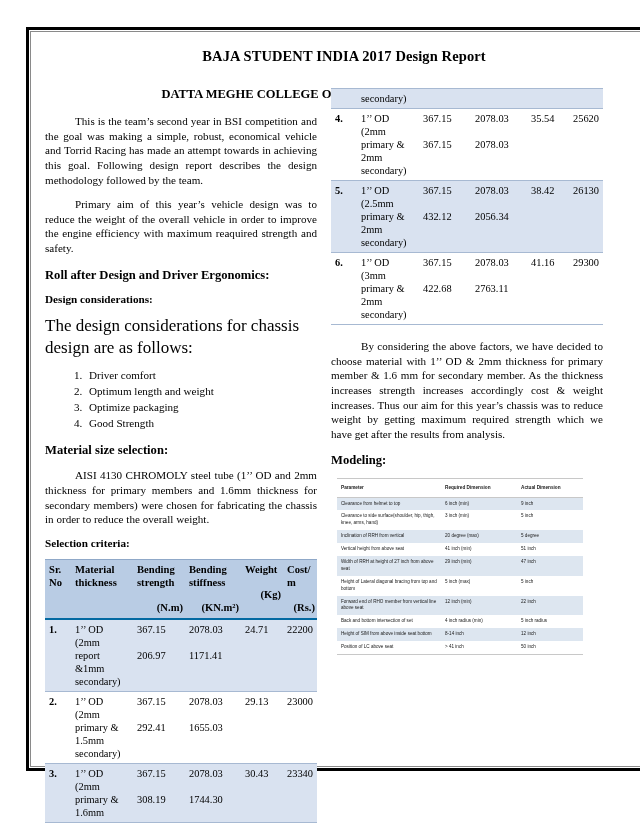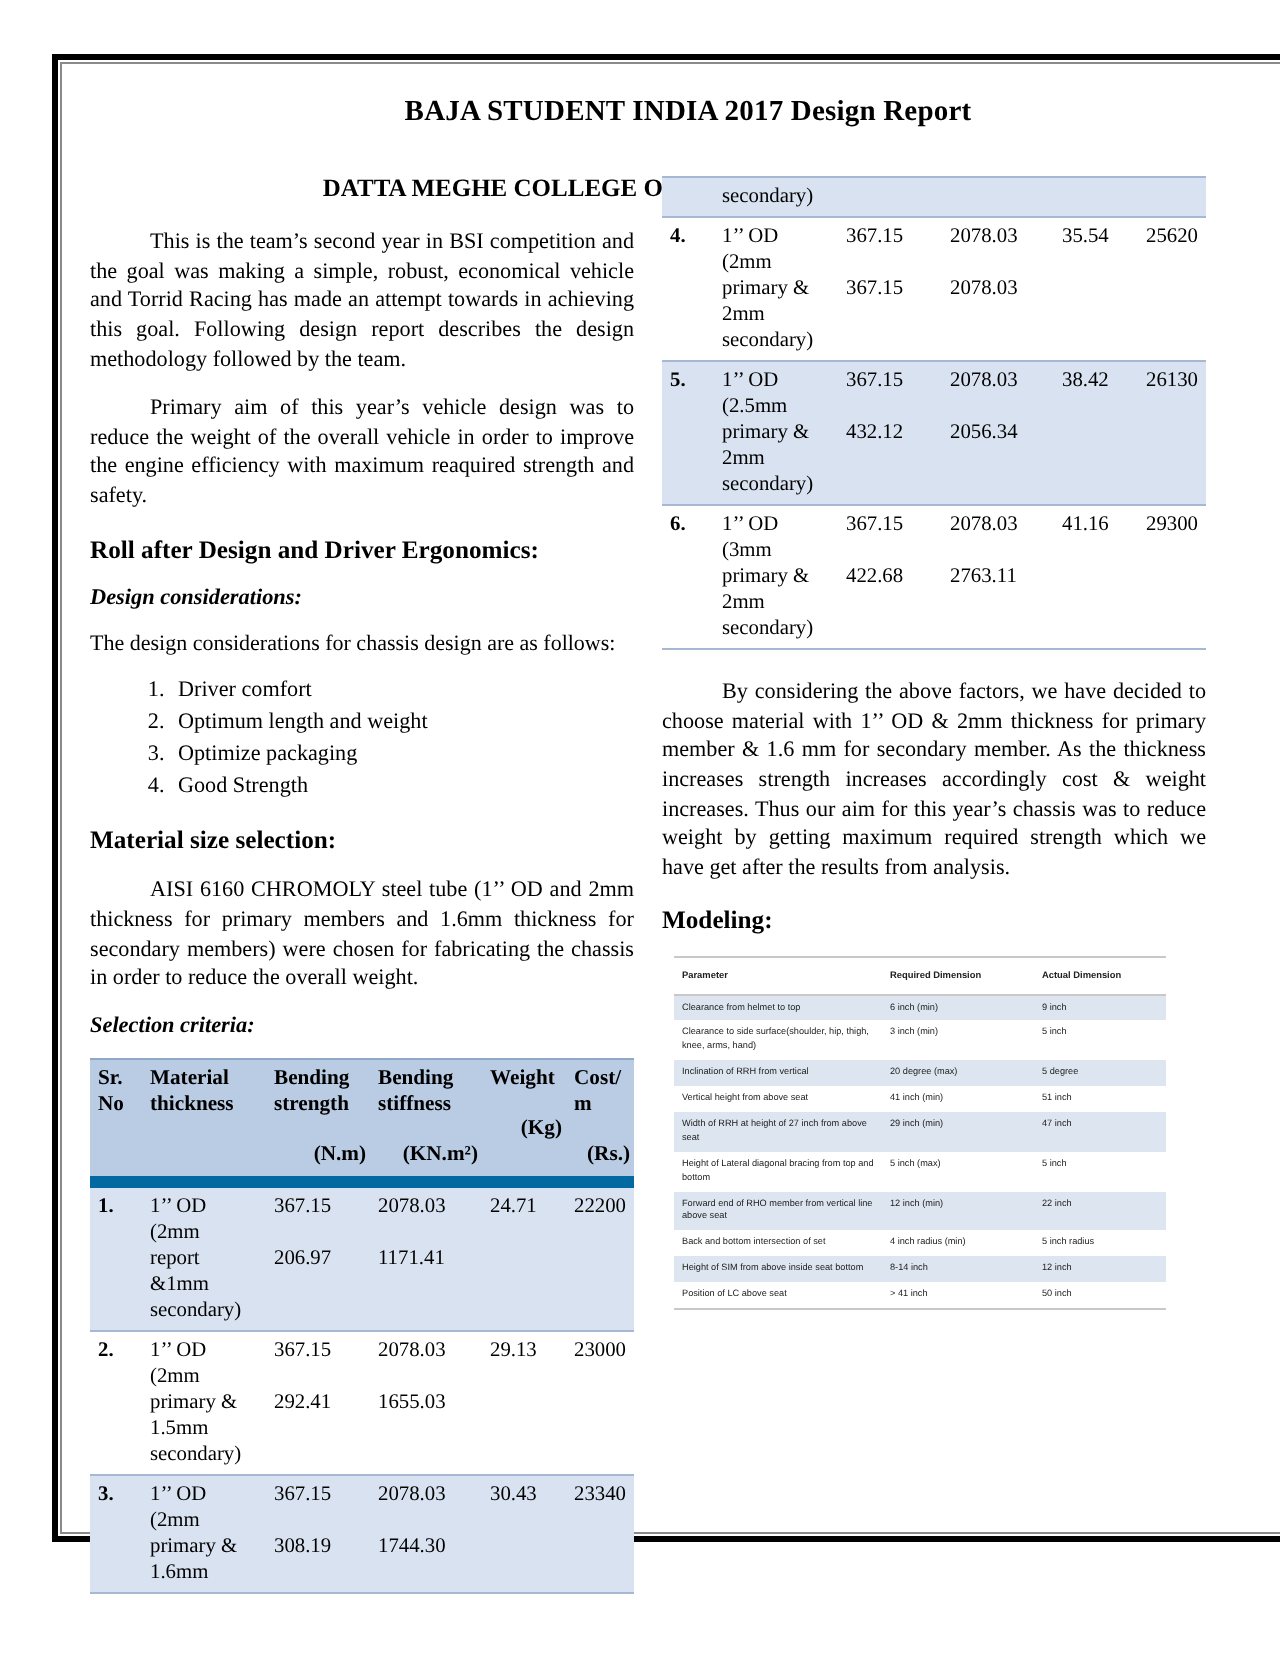--- a/index.html
+++ b/index.html
@@ -78,24 +78,23 @@
   }
   h2.section {
     font-size: 12.6px;
     font-weight: bold;
     margin: 12px 0 10px 0;
   }
   h3.subsection {
     font-size: 11.2px;
     font-weight: bold;
     margin: 0 0 10px 0;
-    font-style: italic;
   }
   p.lead {
-    font-size: 11px;
+    font-size: 17px;
     margin: 0 0 8px 0;
     line-height: 1.3;
   }
   ol.bullets {
     margin: 0 0 10px 0;
     padding-left: 40px;
     font-size: 11.1px;
     line-height: 1.45;
   }
   ol.bullets li { padding-left: 4px; }
@@ -113,21 +112,21 @@
     vertical-align: top;
     padding: 3px 2px 3px 4px;
     line-height: 1.25;
   }
   table.mat th {
     background: #b9cce4;
     font-weight: bold;
     text-align: left;
     font-size: 10.6px;
     border-top: 1px solid #8fa8c8;
-    border-bottom: 6px solid #0369a1;
+    border-bottom: 2px solid #0369a1;
   }
   table.mat tr.shade td { background: #d9e2f0; }
   table.mat tr.plain td { background: #ffffff; }
   .c-sr    { width: 26px; }
   .c-mat   { width: 62px; }
   .c-bs    { width: 52px; }
   .c-bst   { width: 56px; }
   .c-w     { width: 42px; }
   .c-cost  { width: 34px; }
   .hdr-unit { display:block; margin-top: 12px; font-weight: bold; text-align: right; }
@@ -192,21 +191,21 @@
         <h3 class="subsection">Design considerations:</h3>
         <p class="lead">The design considerations for chassis design are as follows:</p>
         <ol class="bullets">
           <li>Driver comfort</li>
           <li>Optimum length and weight</li>
           <li>Optimize packaging</li>
           <li>Good Strength</li>
         </ol>
 
         <h2 class="section">Material size selection:</h2>
-        <p class="body">AISI 6160 CHROMOLY steel tube (1’’ OD and 2mm thickness for primary members and 1.6mm thickness for secondary members) were chosen for fabricating the chassis in order to reduce the overall weight.</p>
+        <p class="body">AISI 4130 CHROMOLY steel tube (1’’ OD and 2mm thickness for primary members and 1.6mm thickness for secondary members) were chosen for fabricating the chassis in order to reduce the overall weight.</p>
         <h3 class="subsection">Selection criteria:</h3>
 
         <table class="mat">
           <colgroup>
             <col class="c-sr">
                 <col class="c-mat">
                 <col class="c-bs">
             <col class="c-bst">
                 <col class="c-w">
                 <col class="c-cost">

